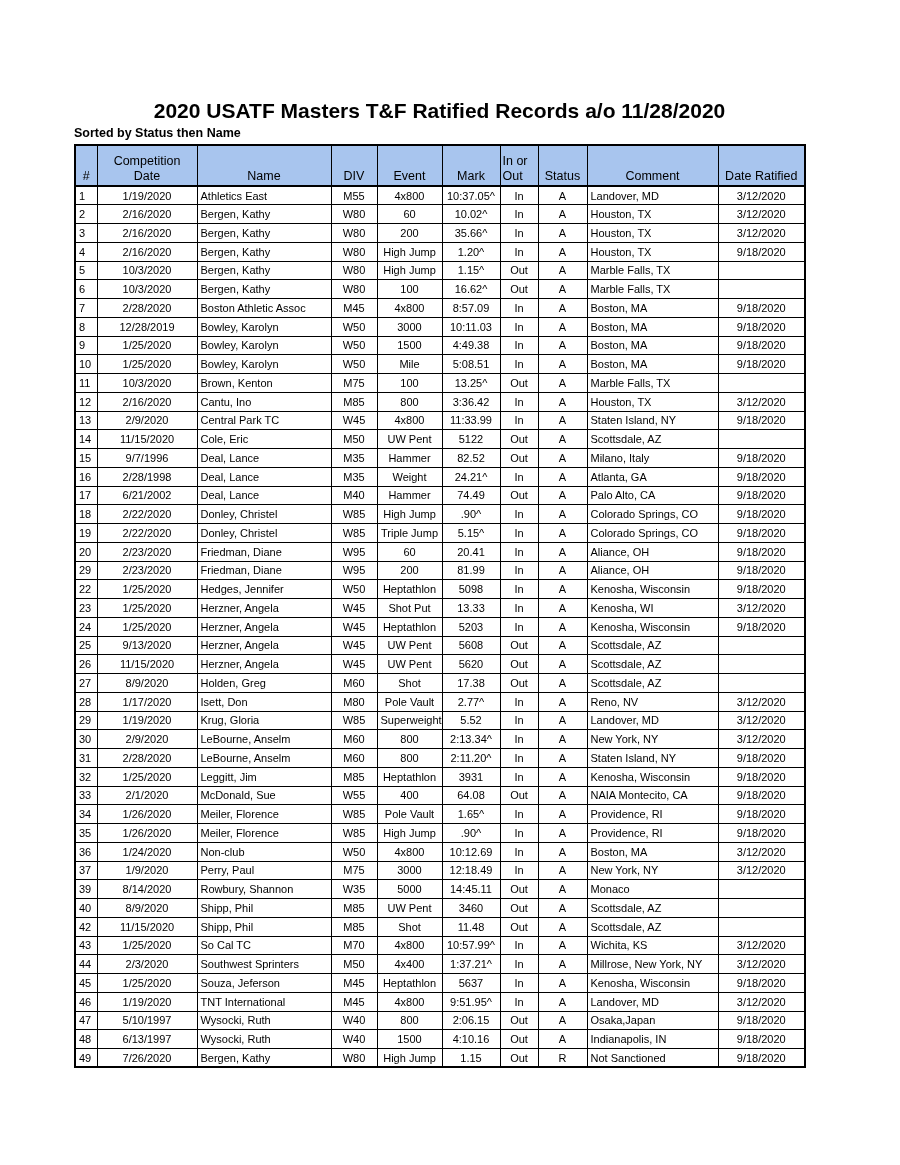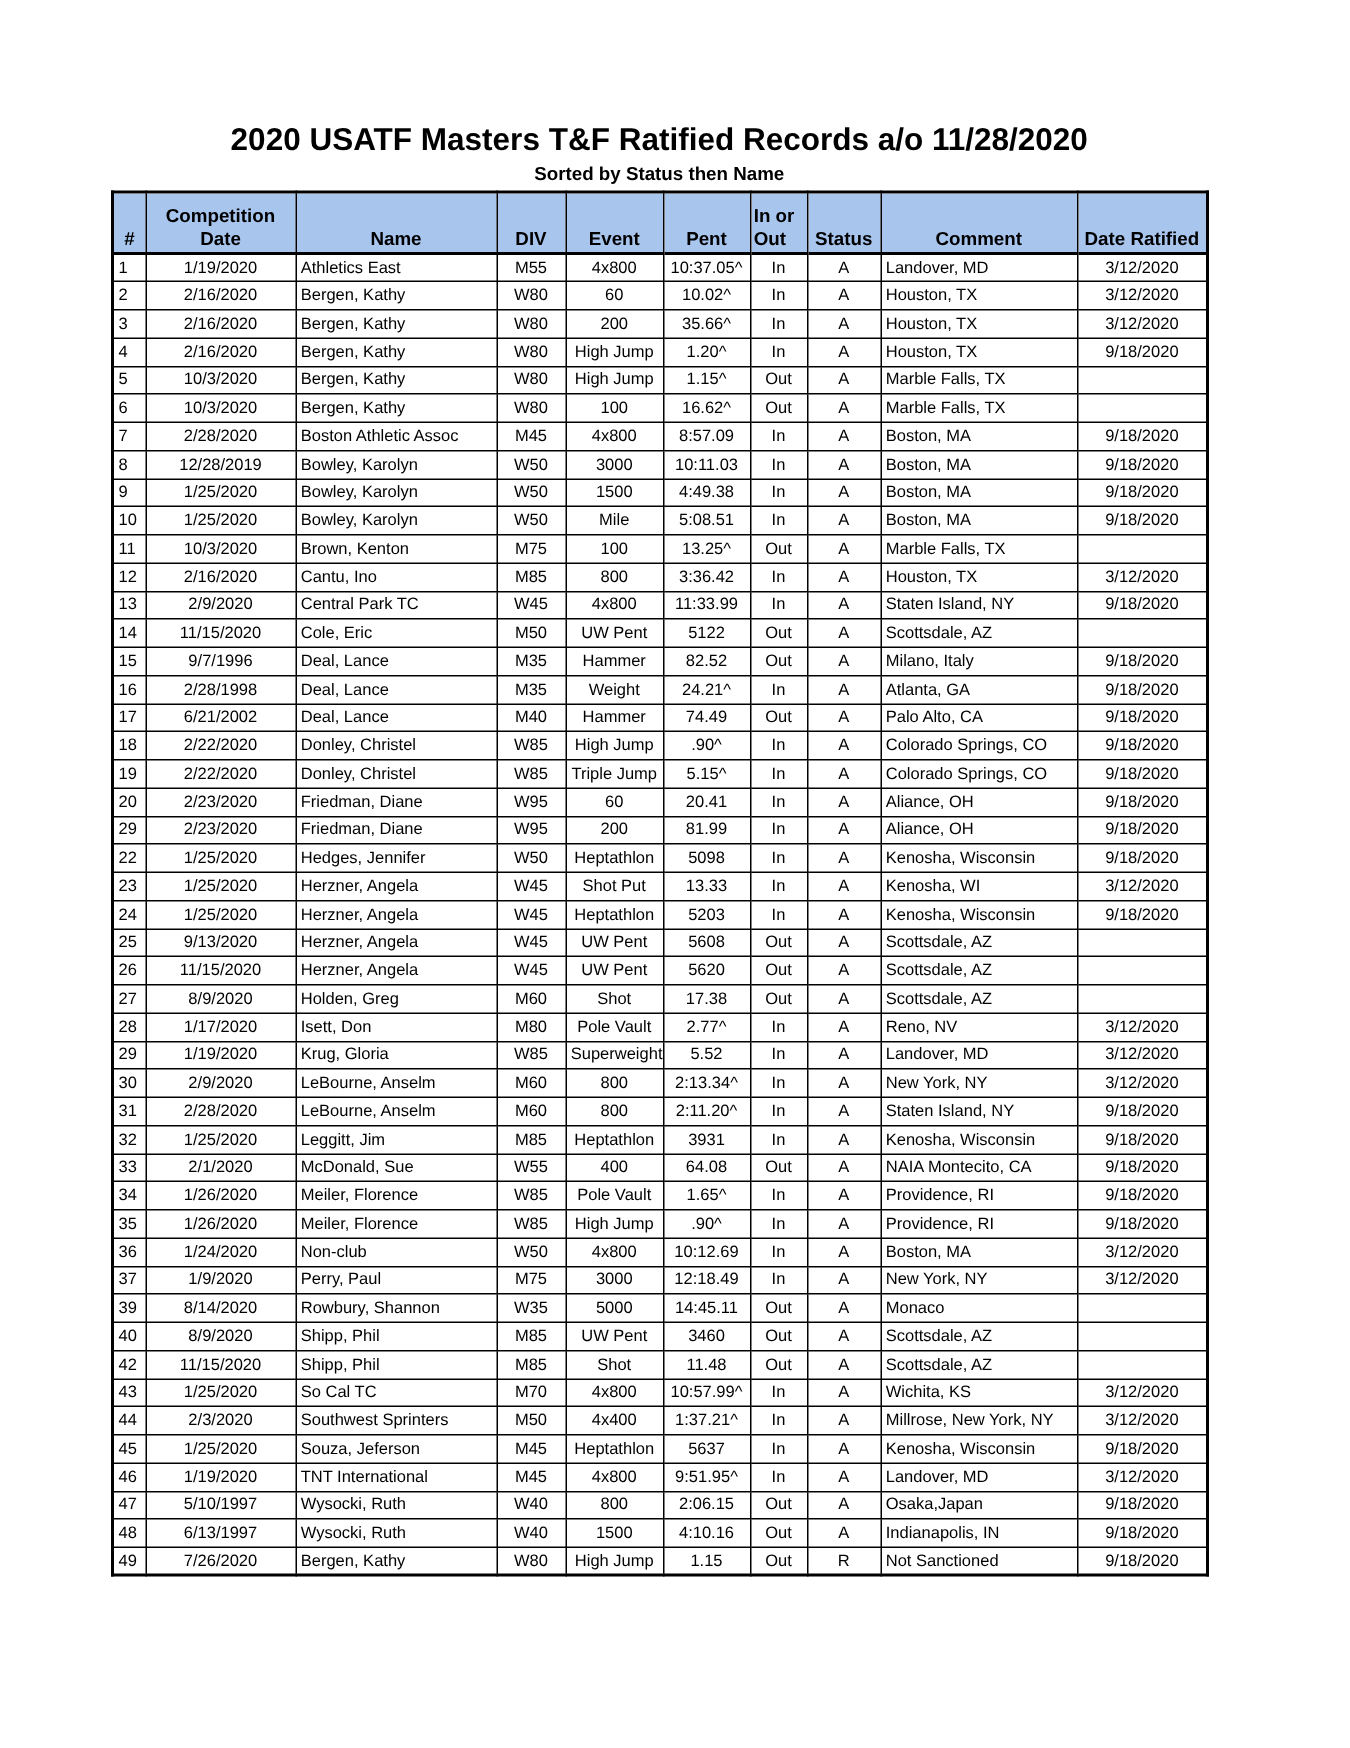--- a/index.html
+++ b/index.html
@@ -17,41 +17,40 @@
     left: 74px;
     top: 0;
     width: 731px;
     padding-top: 82px;
   }
   .title {
     text-align: center;
     font-size: 21px;
     font-weight: 600;
     line-height: 1.1;
-    margin: 0 0 4px 0;
+    margin: 17px 0 4px 0;
     letter-spacing: 0px;
   }
   .subtitle {
-    text-align: center;
     font-size: 12.5px;
     font-weight: bold;
     margin: 0 0 4px 0;
   }
   table.records {
     border-collapse: collapse;
     table-layout: fixed;
     width: 731px;
     border: 2px solid #000;
   }
   table.records th {
     background: #A8C5EE;
     border: 1px solid #000;
     border-bottom: 2px solid #000;
     font-size: 12.5px;
-    font-weight: bold;
+    font-weight: normal;
     vertical-align: bottom;
     padding: 2px 2px 1px 2px;
     white-space: pre-line;
     line-height: 1.22;
     height: 36px;
     overflow: hidden;
   }
   table.records td {
     border: 1px solid #000;
     font-size: 11px;
@@ -86,21 +85,21 @@
           <col style="width: 87px;">
         </colgroup>
       <thead>
         <tr>
             <th class="al-center">#</th>
             <th class="al-center">Competition
 Date</th>
             <th class="al-center">Name</th>
             <th class="al-center">DIV</th>
             <th class="al-center">Event</th>
-            <th class="al-center">Pent</th>
+            <th class="al-center">Mark</th>
             <th class="al-left">In or
 Out</th>
             <th class="al-center">Status</th>
             <th class="al-center">Comment</th>
             <th class="al-center">Date Ratified</th>
           </tr>
       </thead>
       <tbody>
           <tr>
             <td class="al-left col-num">1</td>

